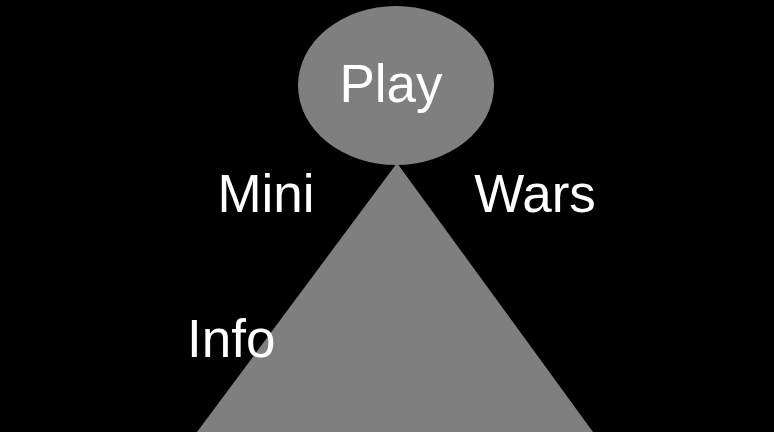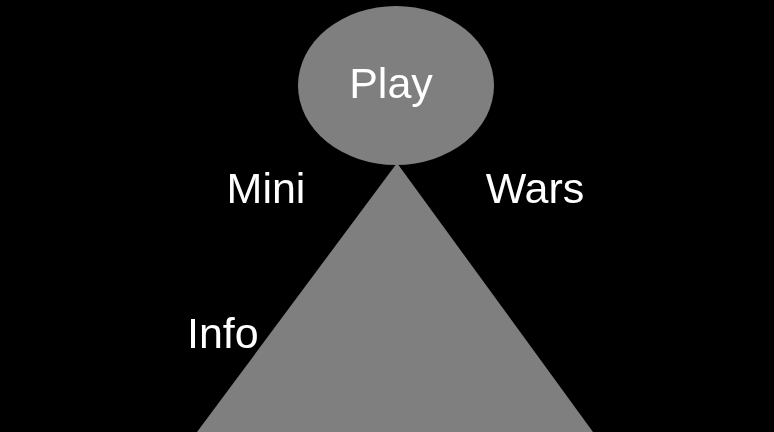--- a/index.html
+++ b/index.html
@@ -10,21 +10,21 @@
   .screen {
     position: relative;
     width: 774px;
     height: 432px;
     background: #000000;
     overflow: hidden;
     font-family: "Liberation Sans", sans-serif;
   }
   .label {
     color: #ffffff;
-    font-size: 43px;
+    font-size: 53px;
     line-height: 1;
     white-space: nowrap;
     user-select: none;
   }
   .title-word {
     position: absolute;
     top: 167px;
     width: 200px;
     text-align: center;
   }

